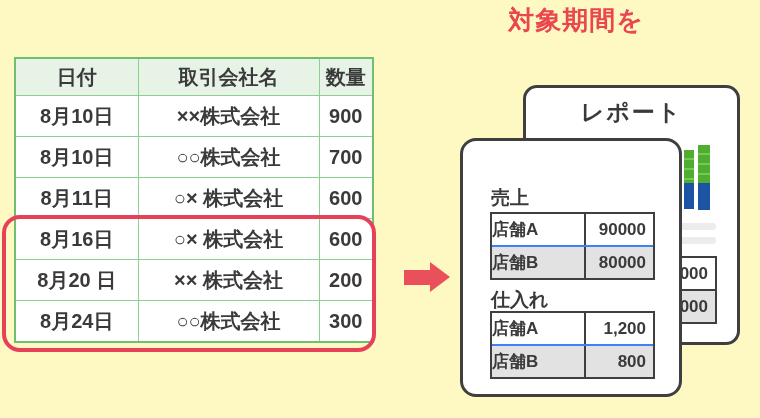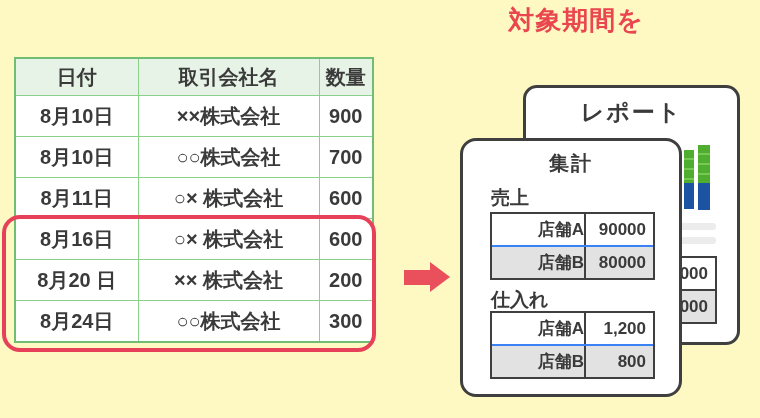--- a/index.html
+++ b/index.html
@@ -69,21 +69,21 @@
 
   
   .sec-label{position:absolute;left:28px;font-weight:bold;font-size:19px;color:#3a3a3a;}
   .sec-label.s1{top:44px;text-align:right;}
   .sec-label.s2{top:146px;}
   .mini-table{position:absolute;left:27px;width:165px;border:2.5px solid #3f3f3f;box-sizing:border-box;}
   .mini-table.t1{top:71px;}
   .mini-table.t2{top:170px;}
   .mini-row{display:flex;height:31px;line-height:31px;background:#ffffff;}
   .mini-row.alt{background:#e2e2e2;border-top:2px solid #3b82f6;}
-  .mini-store{width:94px;text-align:right;font-weight:bold;font-size:17px;
+  .mini-store{width:94px;text-align:left;font-weight:bold;font-size:17px;
     border-right:2px solid #3f3f3f;box-sizing:border-box;}
   .mini-value{flex:1;text-align:right;padding-right:7px;font-weight:bold;font-size:17px;}
 </style>
 </head>
 <body>
 
 <div class="stage">
 
   <div class="caption">
     <div>対象期間を</div>
@@ -155,21 +155,20 @@
     </div>
     <div class="gray-line l1"></div>
     <div class="gray-line l2"></div>
     <div class="partial-table">
       <div class="partial-row">000</div>
       <div class="partial-row alt">000</div>
     </div>
   </div>
 
   <div class="card summary-card">
-    <div class="card-title">集計</div>
 
     <div class="sec-label s1">売上</div>
     <div class="mini-table t1">
       <div class="mini-row">
         <div class="mini-store">店舗A</div>
         <div class="mini-value">90000</div>
       </div>
       <div class="mini-row alt">
         <div class="mini-store">店舗B</div>
         <div class="mini-value">80000</div>

